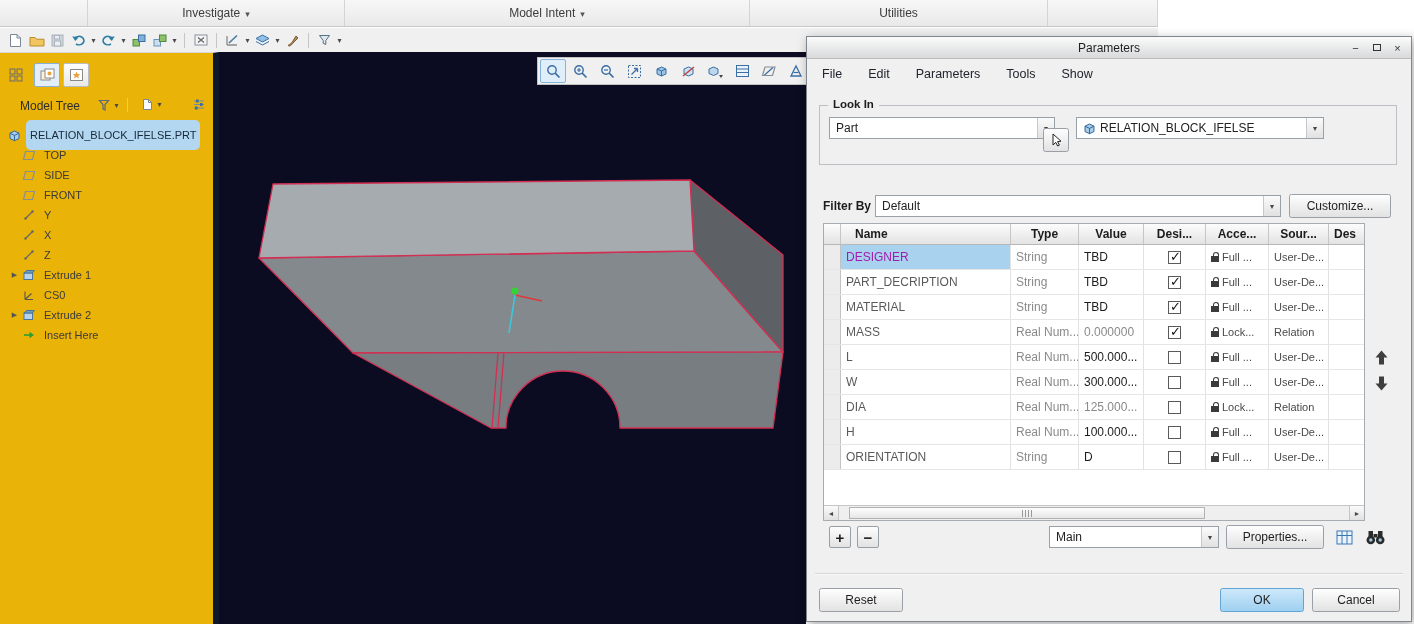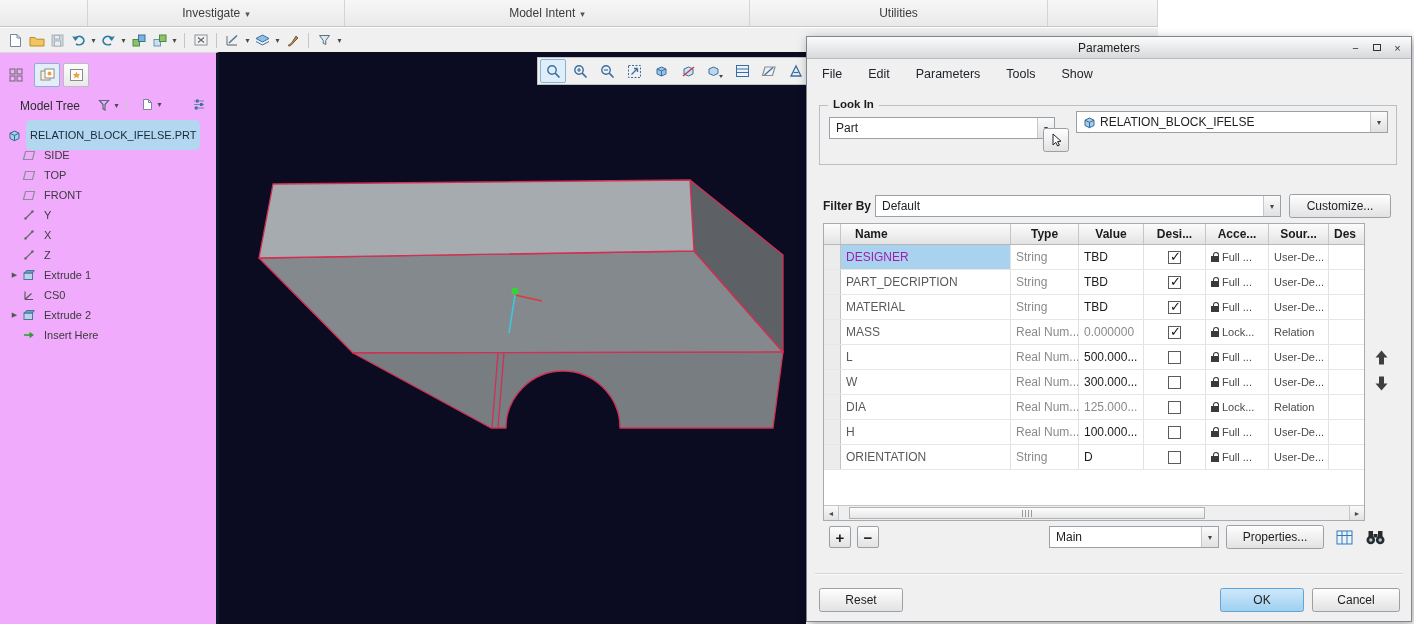--- a/index.html
+++ b/index.html
@@ -9,21 +9,21 @@
 .ribbon{position:absolute;left:0;top:0;width:1158px;height:27px;background:linear-gradient(#f7f7f7,#e9e9e9);border-bottom:1px solid #c6c6c6;display:flex}
 .rseg{height:100%;display:flex;align-items:center;justify-content:center;gap:5px;border-right:1px solid #d4d4d4;color:#3c3c3c;font-size:12px}
 .rseg .dd{font-size:9px;color:#555;margin-top:1px}
 
 .qat{position:absolute;left:0;top:28px;width:1158px;height:24px;background:#f0f0f0;display:flex;align-items:center;padding-left:5px}
 .qbtn{height:21px;min-width:21px;display:flex;align-items:center;justify-content:center;border-radius:2px}
 .qbtn.dis{opacity:.5}
 .qdd{font-size:8px;color:#4a4a4a;width:9px;text-align:center}
 .qsep{width:1px;height:15px;background:#c6c6c6;margin:0 5px}
 
-.left-panel{position:absolute;left:0;top:52px;width:219px;height:572px;background:#f0abfc;border-right:3px solid #0f172a;border-top:1px solid #d8d8d8}
+.left-panel{position:absolute;left:0;top:52px;width:219px;height:572px;background:#eab308;border-right:6px solid #0f172a;border-top:1px solid #d8d8d8}
 .lbtn{position:absolute;display:flex;align-items:center;justify-content:center;border:1px solid #b9bec3;background:linear-gradient(#fdfdfd,#e9e9e9);border-radius:2px}
 .lbtn.flat{border-color:transparent;background:none}
 .lbtn.on{border-color:#8ab0d2;background:#e3eef8}
 .mt-title{position:absolute;left:20px;top:46px;font-size:12px;color:#2e2e2e}
 .mt-ic{position:absolute;top:45px;display:flex;align-items:center;gap:2px}
 .vsep{width:1px;height:14px;background:#c9c9c9;margin:0 4px}
 .tree{position:absolute;left:0;top:72px;width:100%}
 .trow{height:20px;display:flex;align-items:center;font-size:11px;color:#3a3a3a;white-space:nowrap}
 .texp{width:11px;font-size:7px;color:#555;text-align:center;flex:none}
 .tico{width:17px;display:flex;justify-content:center;flex:none;margin-right:3px}
@@ -239,29 +239,29 @@
             </svg>
           </span>
         <span class="tlab">RELATION_BLOCK_IFELSE.PRT</span>
       </div>
       <div class="trow" style="padding-left:20px">
         <span class="tico">
             <svg width="14" height="11">
               <path d="M3.5 1.5 L12.5 1.5 L10.5 9.5 L1.5 9.5 Z" fill="none" stroke="#8a8f96" stroke-width="1.2"></path>
             </svg>
           </span>
-        <span class="tlab">SIDE</span>
+        <span class="tlab">TOP</span>
       </div>
       <div class="trow" style="padding-left:20px">
         <span class="tico">
             <svg width="14" height="11">
               <path d="M3.5 1.5 L12.5 1.5 L10.5 9.5 L1.5 9.5 Z" fill="none" stroke="#8a8f96" stroke-width="1.2"></path>
             </svg>
           </span>
-        <span class="tlab">TOP</span>
+        <span class="tlab">SIDE</span>
       </div>
       <div class="trow" style="padding-left:20px">
         <span class="tico">
             <svg width="14" height="11">
               <path d="M3.5 1.5 L12.5 1.5 L10.5 9.5 L1.5 9.5 Z" fill="none" stroke="#8a8f96" stroke-width="1.2"></path>
             </svg>
           </span>
         <span class="tlab">FRONT</span>
       </div>
       <div class="trow" style="padding-left:20px">
@@ -445,21 +445,21 @@
       <span class="cval">
           <span>Part</span>
         </span>
       <span class="cbtn">▾</span>
     </div>
     <span class="btn" style="left:236px;top:91px;width:26px;height:24px">
       <svg width="12" height="14">
           <path d="M3 1 L3 12 L5.8 9.4 L7.6 13 L9.4 12.1 L7.6 8.6 L11 8.2 Z" fill="#fff" stroke="#222"></path>
         </svg>
     </span>
-    <div class="combo" style="left:269px;top:74px;width:312px">
+    <div class="combo" style="left:269px;top:80px;width:248px">
       <span class="cval">
         <svg width="13" height="13">
             <path d="M2 4.2 L6.5 2 L11 4.2 L11 9.5 L6.5 11.7 L2 9.5 Z" fill="#aacde8" stroke="#31699b"></path>
             <path d="M2 4.2 L6.5 6.4 L11 4.2 M6.5 6.4 L6.5 11.7" fill="none" stroke="#31699b"></path>
           </svg>
         <span>RELATION_BLOCK_IFELSE</span>
       </span>
       <span class="cbtn">▾</span>
     </div>
 

